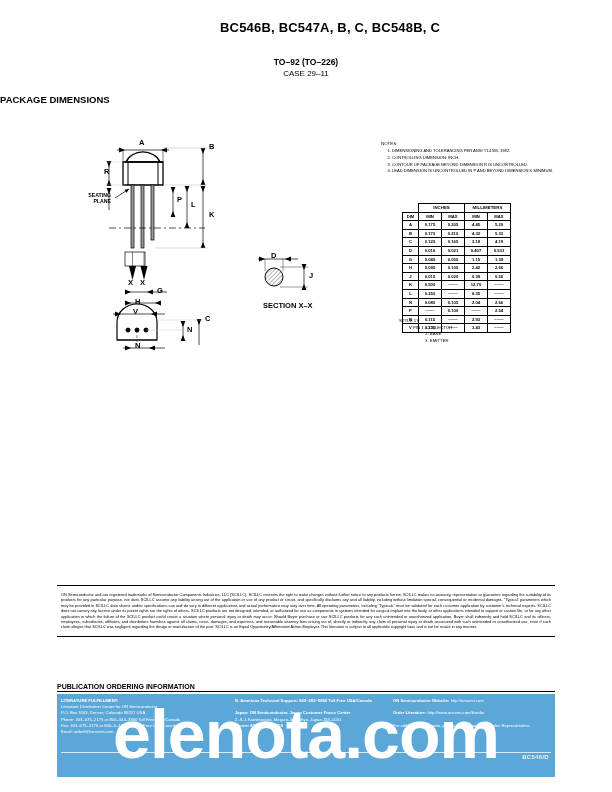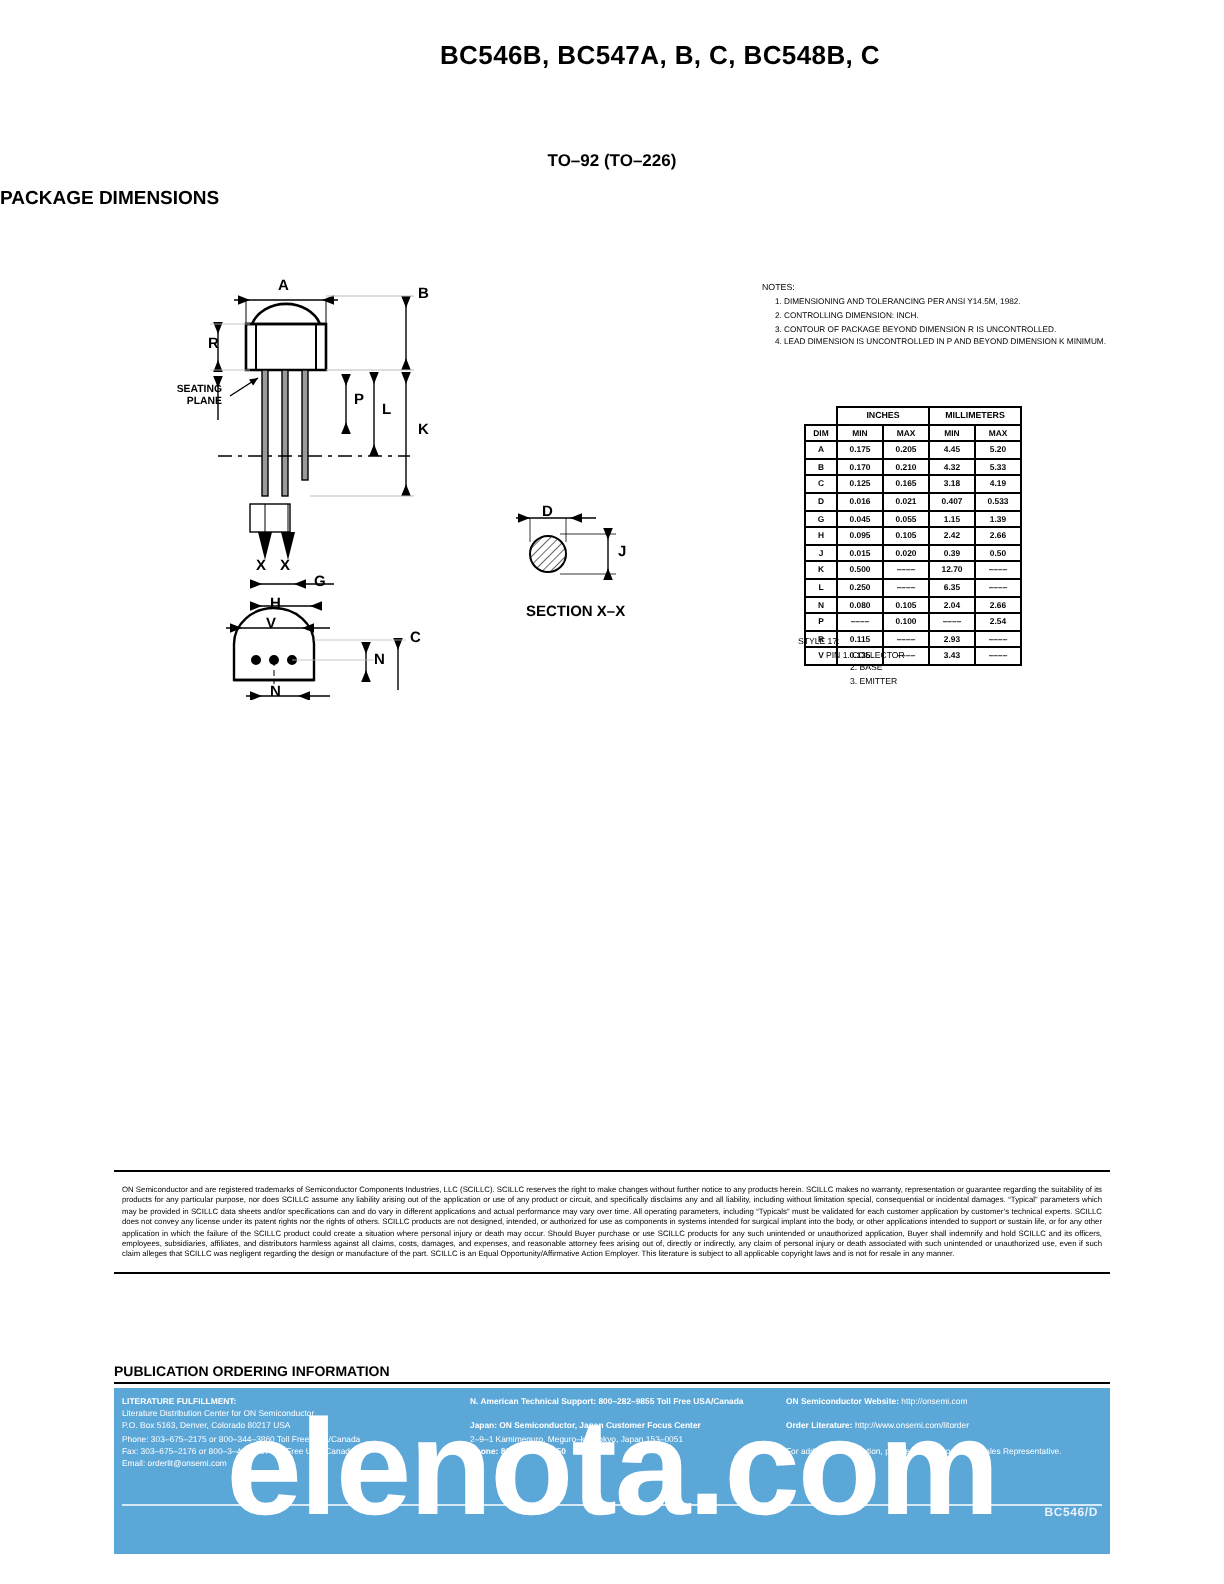--- a/index.html
+++ b/index.html
@@ -2,21 +2,21 @@
 <html><head>
 <meta charset="utf-8">
 <style>
   html,body{margin:0;padding:0;}
   body{width:612px;height:792px;background:#ffffff;font-family:"Liberation Sans",sans-serif;color:#000;position:relative;overflow:hidden;}
   .page{position:relative;width:612px;height:792px;}
 
   
   .doc-title{position:absolute;top:20px;left:0;width:612px;text-align:center;font-size:13px;font-weight:bold;letter-spacing:.2px;margin-left:24px;}
   .sub-title{position:absolute;top:50px;left:0;width:612px;text-align:left;font-size:9.5px;font-weight:bold;margin-top:44px;}
-  .case-block{position:absolute;top:75px;left:0;width:612px;text-align:center;font-size:8px;line-height:11px;}
+  .case-block{position:absolute;top:57px;left:0;width:612px;text-align:center;font-size:8px;line-height:11px;}
   .case-block .l1{font-weight:bold;font-size:8.5px;}
 
   
   .notes{position:absolute;left:381px;top:141px;width:180px;font-size:4.1px;line-height:6.2px;}
   .notes .nt-title{font-size:4.4px;margin-bottom:1px;}
   .notes ol{margin:0;padding-left:11px;}
   .notes li{margin-bottom:.5px;}
 
   
   .dimtable{position:absolute;left:402px;top:203px;border-collapse:collapse;font-size:4.2px;}
@@ -57,20 +57,21 @@
 </style>
 </head>
 <body>
 
 <div class="page">
 
   <div class="doc-title">BC546B, BC547A, B, C, BC548B, C</div>
   <div class="sub-title">PACKAGE DIMENSIONS</div>
   <div class="case-block">
     <div class="l1">TO–92  (TO–226)</div>
+    <div>CASE 29–11</div>
   </div>
 
   <div class="draw">
     <svg width="270" height="210" viewBox="0 0 270 210">
       <g stroke="#000" fill="none" stroke-width="1">
 
         <path d="M28,22 L28,45 L68,45 L68,22 Z" stroke-width="1.3"></path>
 
         <path d="M31,22 A18,15 0 0 1 65,22" stroke-width="1.3"></path>
 

